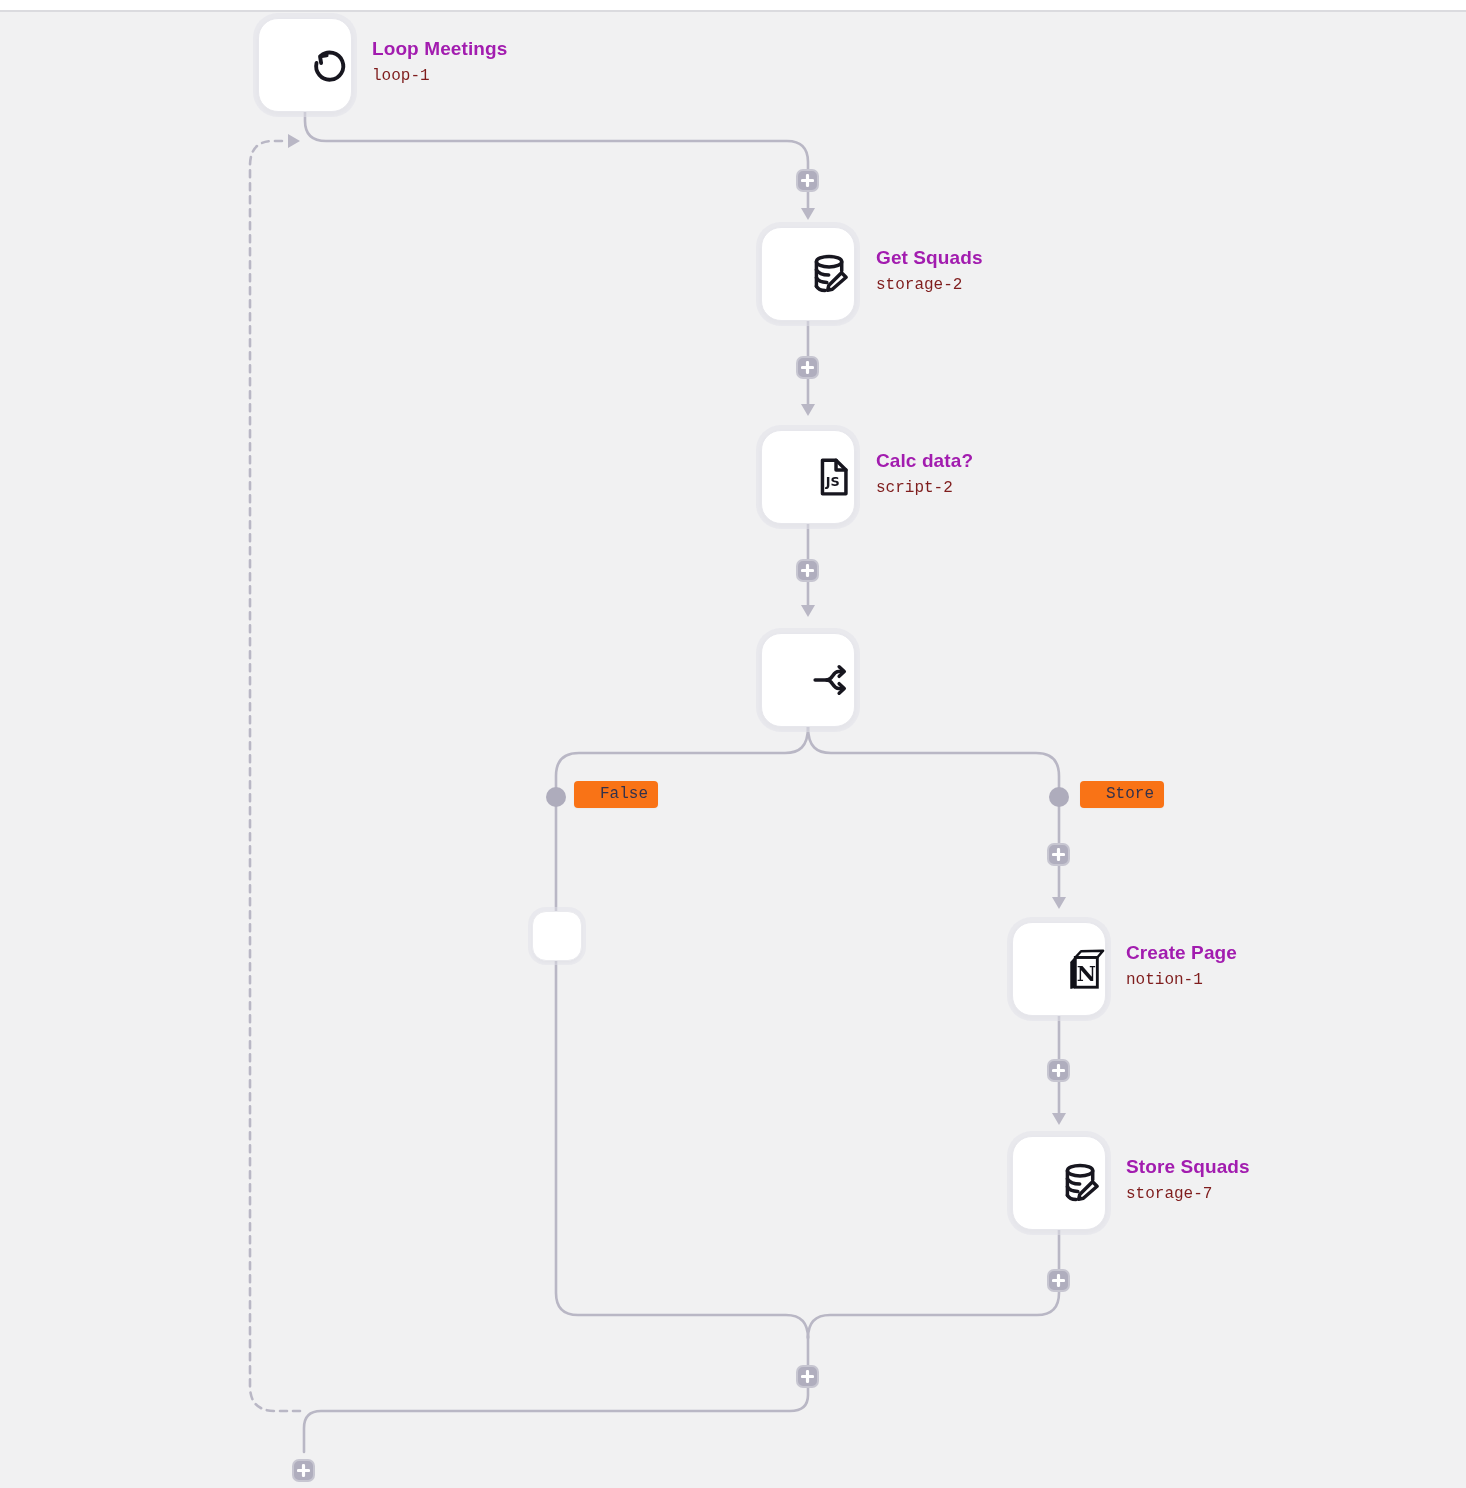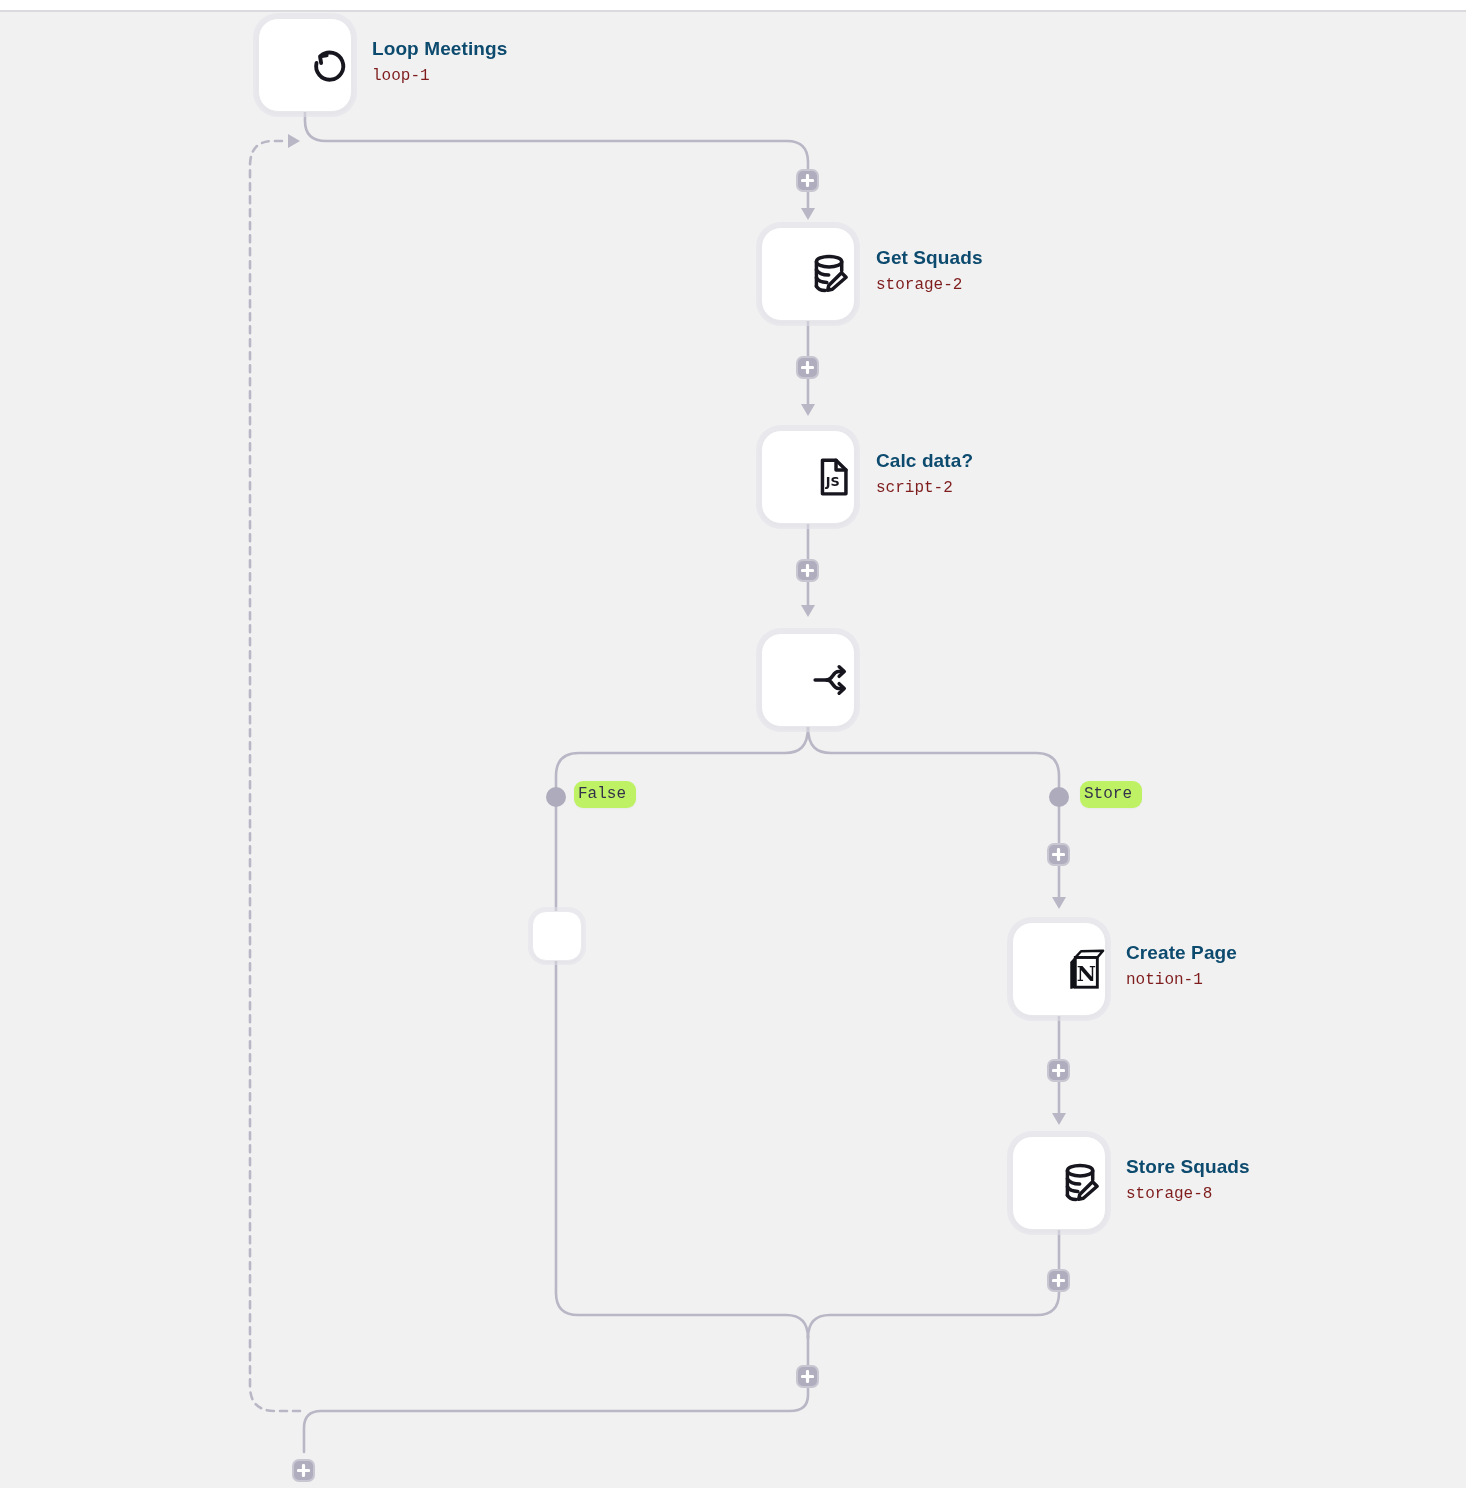--- a/index.html
+++ b/index.html
@@ -21,39 +21,39 @@
     z-index:2;box-sizing:border-box;cursor:pointer;
   }
   .node-empty{
     position:absolute;width:50px;height:50px;background:#ffffff;
     border:1px solid #eaeaee;border-radius:14px;
     box-shadow:0 0 0 4px rgba(226,226,233,0.5), 0 2px 3px rgba(40,40,60,0.05);
     z-index:2;box-sizing:border-box;cursor:pointer;
   }
   .node-label{position:absolute;z-index:2;white-space:nowrap;}
   .node-label .t{
-    font-size:19px;font-weight:700;color:#0c4a6e;line-height:24px;letter-spacing:.1px;
+    font-size:19px;font-weight:700;color:#a21caf;line-height:24px;letter-spacing:.1px;
   }
   .node-label .s{
     font-family:"Liberation Mono",monospace;font-size:16px;color:#7f1d1d;
     line-height:20px;margin-top:5px;
   }
   .plusbtn{
     position:absolute;width:23px;height:23px;border-radius:7px;
     background:#b0aebe;border:2px solid #c7c6d1;box-sizing:border-box;
     display:flex;align-items:center;justify-content:center;
     z-index:3;cursor:pointer;
   }
   .port-dot{
     position:absolute;width:20px;height:20px;border-radius:50%;
     background:#aeacbc;z-index:2;
   }
   .branch-badge{
-    position:absolute;z-index:3;background:#bef264;border-radius:9px;
-    padding:4px 10px 5px 4px;font-family:"Liberation Mono",monospace;
+    position:absolute;z-index:3;background:#f97316;border-radius:4px;
+    padding:4px 10px 5px 26px;font-family:"Liberation Mono",monospace;
     font-size:16px;color:#34324b;box-shadow:0 1px 2px rgba(40,40,60,0.04);
   }
   .icon{display:block;}
 </style>
 </head>
 <body>
 
 <div id="stage">
   <div class="topbar"></div>
 
@@ -154,21 +154,21 @@
       <path d="M3.5,5.3 V18.7"></path>
       <path d="M17.3,5.3 V10.2"></path>
       <path d="M3.5,9.7 C4.6,11.6 7.2,12.5 10.2,12.5"></path>
       <path d="M3.5,14 C4.4,15.7 6.6,16.6 9.2,16.6"></path>
       <path d="M3.5,18.7 C4.3,20.1 6,20.9 8.2,21"></path>
       <path d="M9.6,20.9 L10.2,18.3 L17.2,11.3 L19.7,13.8 L12.2,20.3 Z"></path>
     </svg>
   </div>
   <div class="node-label" style="left:1126px;top:1155px">
     <div class="t">Store Squads</div>
-    <div class="s">storage-8</div>
+    <div class="s">storage-7</div>
   </div>
 
   <div class="plusbtn" style="left:796px;top:169px">
     <svg class="icon" width="13" height="13" viewBox="0 0 13 13">
       <path d="M6.5,1.5 V11.5 M1.5,6.5 H11.5" stroke="#ffffff" stroke-width="3.2" stroke-linecap="round" fill="none"></path>
     </svg>
   </div>
   <div class="plusbtn" style="left:796px;top:356px">
     <svg class="icon" width="13" height="13" viewBox="0 0 13 13">
       <path d="M6.5,1.5 V11.5 M1.5,6.5 H11.5" stroke="#ffffff" stroke-width="3.2" stroke-linecap="round" fill="none"></path>

